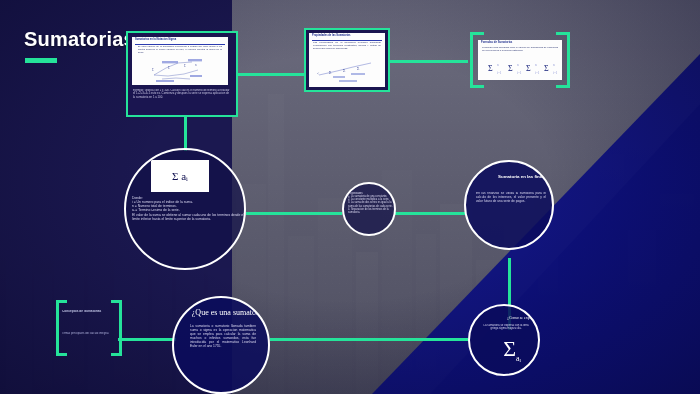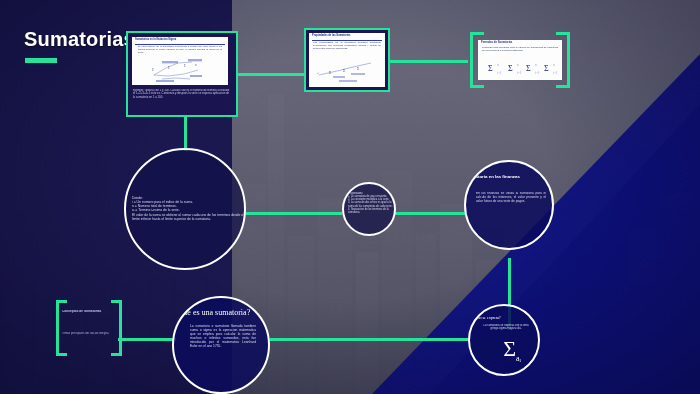--- a/index.html
+++ b/index.html
@@ -91,21 +91,21 @@
   
   .circ{
     position:absolute;border-radius:50%;
     border:2px solid #ffffff;
     background:rgba(18,16,72,.72);
     box-sizing:border-box;
     overflow:hidden;
   }
   .circ.navy{background:rgba(11,12,92,.86);}
   .c-title{
-    position:absolute;left:0;right:0;text-align:left;
+    position:absolute;left:0;right:0;text-align:right;
     color:#ffffff;font-weight:bold;
   }
   .c-body{
     position:absolute;color:#dcdaf2;line-height:1.22;
     filter:blur(.3px);overflow:hidden;
   }
   .formula-card{
     position:absolute;background:#ffffff;color:#101050;
     display:flex;align-items:center;justify-content:center;
     font-family:"Liberation Serif",serif;
@@ -261,20 +261,23 @@
     <i style="left:0;bottom:0;width:11px;height:3px;"></i>
     <i style="right:0;top:0;width:3px;height:56px;"></i>
     <i style="right:0;top:0;width:11px;height:3px;"></i>
     <i style="right:0;bottom:0;width:11px;height:3px;"></i>
 
     <div class="cap hidden-txt" style="left:6px;top:10px;width:52px;font-size:3.2px;color:#cfd3f2;font-weight:bold;">Conceptos de Sumatorias</div>
     <div class="cap hidden-txt" style="left:6px;top:32px;width:48px;font-size:2.8px;color:#b9bce6;">Temas principales del calculo integral.</div>
   </div>
 
   <div class="circ" style="left:124px;top:148px;width:122px;height:122px;">
+    <div class="formula-card" style="left:25px;top:10px;width:58px;height:32px;font-size:11px;">
+      <span>Σ aᵢ</span>
+    </div>
     <div class="c-body" style="left:6px;top:46px;width:112px;height:64px;font-size:3.4px;white-space:pre-line;">Donde:
 i = Un numero para el indice de la suma.
 n = Numero total de terminos.
 aᵢ = Termino i-esimo de la serie.
 El valor de la suma se obtiene al sumar cada uno de los terminos desde el limite inferior hasta el limite superior de la sumatoria.</div>
   </div>
 
   <div class="circ" style="left:342px;top:182px;width:54px;height:54px;">
     <div class="c-body" style="left:4px;top:8px;width:46px;height:40px;font-size:2.6px;white-space:pre-line;">Propiedades:
 1. La sumatoria de una constante.

